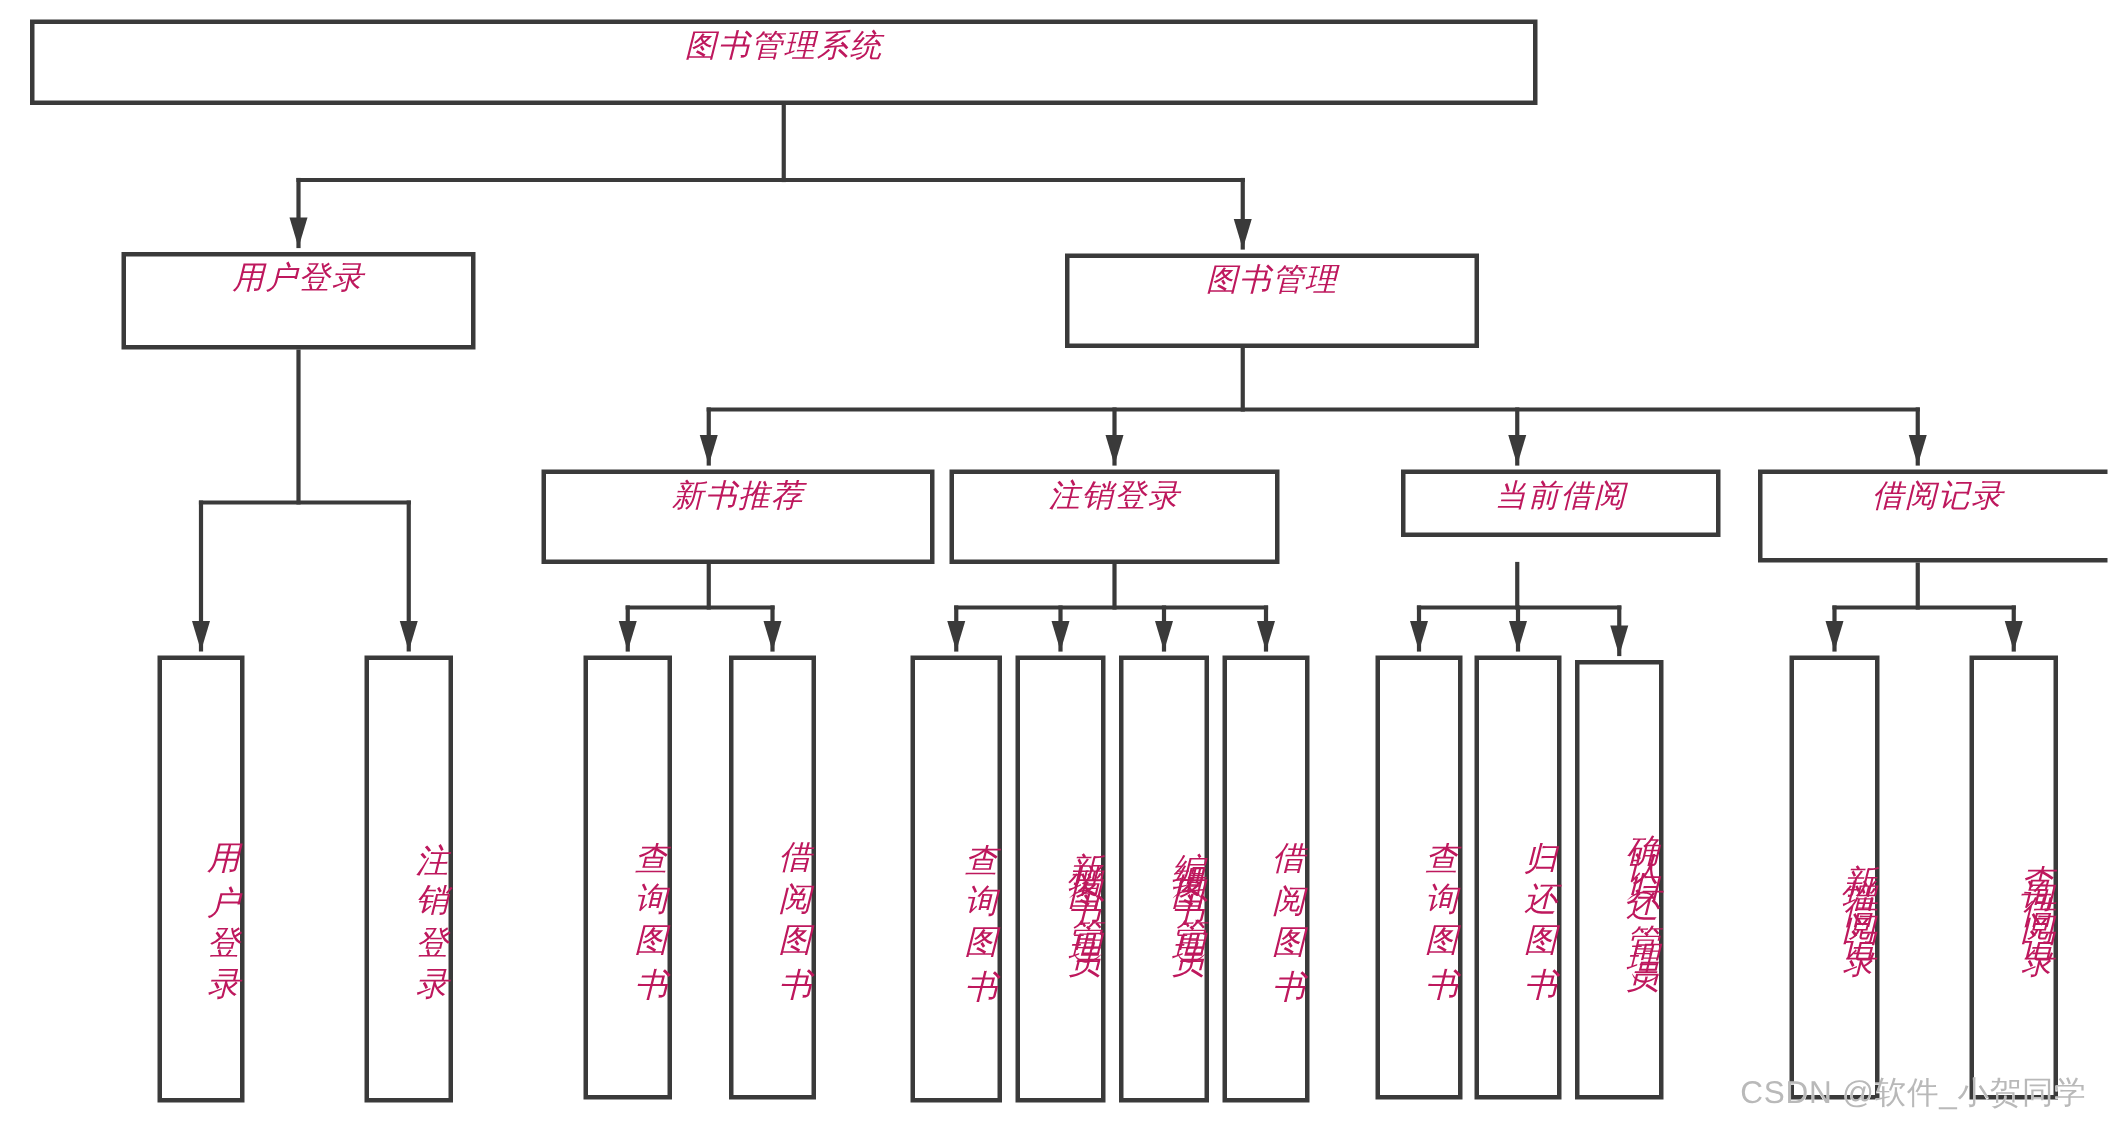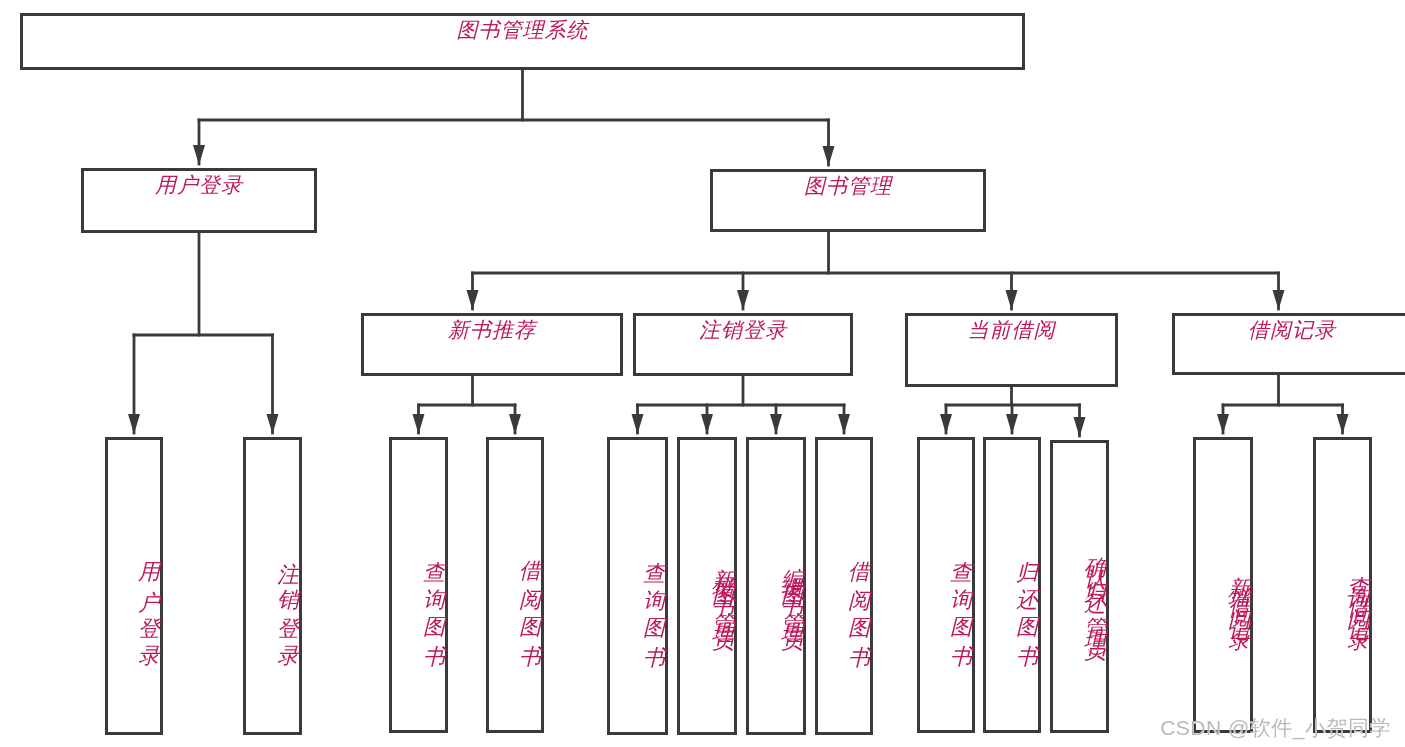--- a/index.html
+++ b/index.html
@@ -96,21 +96,21 @@
 <div class="box h" style="left:710px;top:169px;width:276px;height:63px">
   <span class="lbl">图书管理</span>
 </div>
 
 <div class="box h" style="left:361px;top:313px;width:262px;height:63px">
   <span class="lbl">新书推荐</span>
 </div>
 <div class="box h" style="left:633px;top:313px;width:220px;height:63px">
   <span class="lbl">注销登录</span>
 </div>
-<div class="box h" style="left:905px;top:313px;width:213px;height:74px">
+<div class="box h" style="left:934px;top:313px;width:213px;height:45px">
   <span class="lbl">当前借阅</span>
 </div>
 <div class="box h" style="left:1172px;top:313px;width:240px;height:62px">
   <span class="lbl">借阅记录</span>
 </div>
 
 <div class="box v v4" style="left:105px;top:437px;width:58px;height:298px">
   <span class="lbl">用户登录</span>
 </div>
 <div class="box v v4" style="left:243px;top:437px;width:59px;height:298px">

